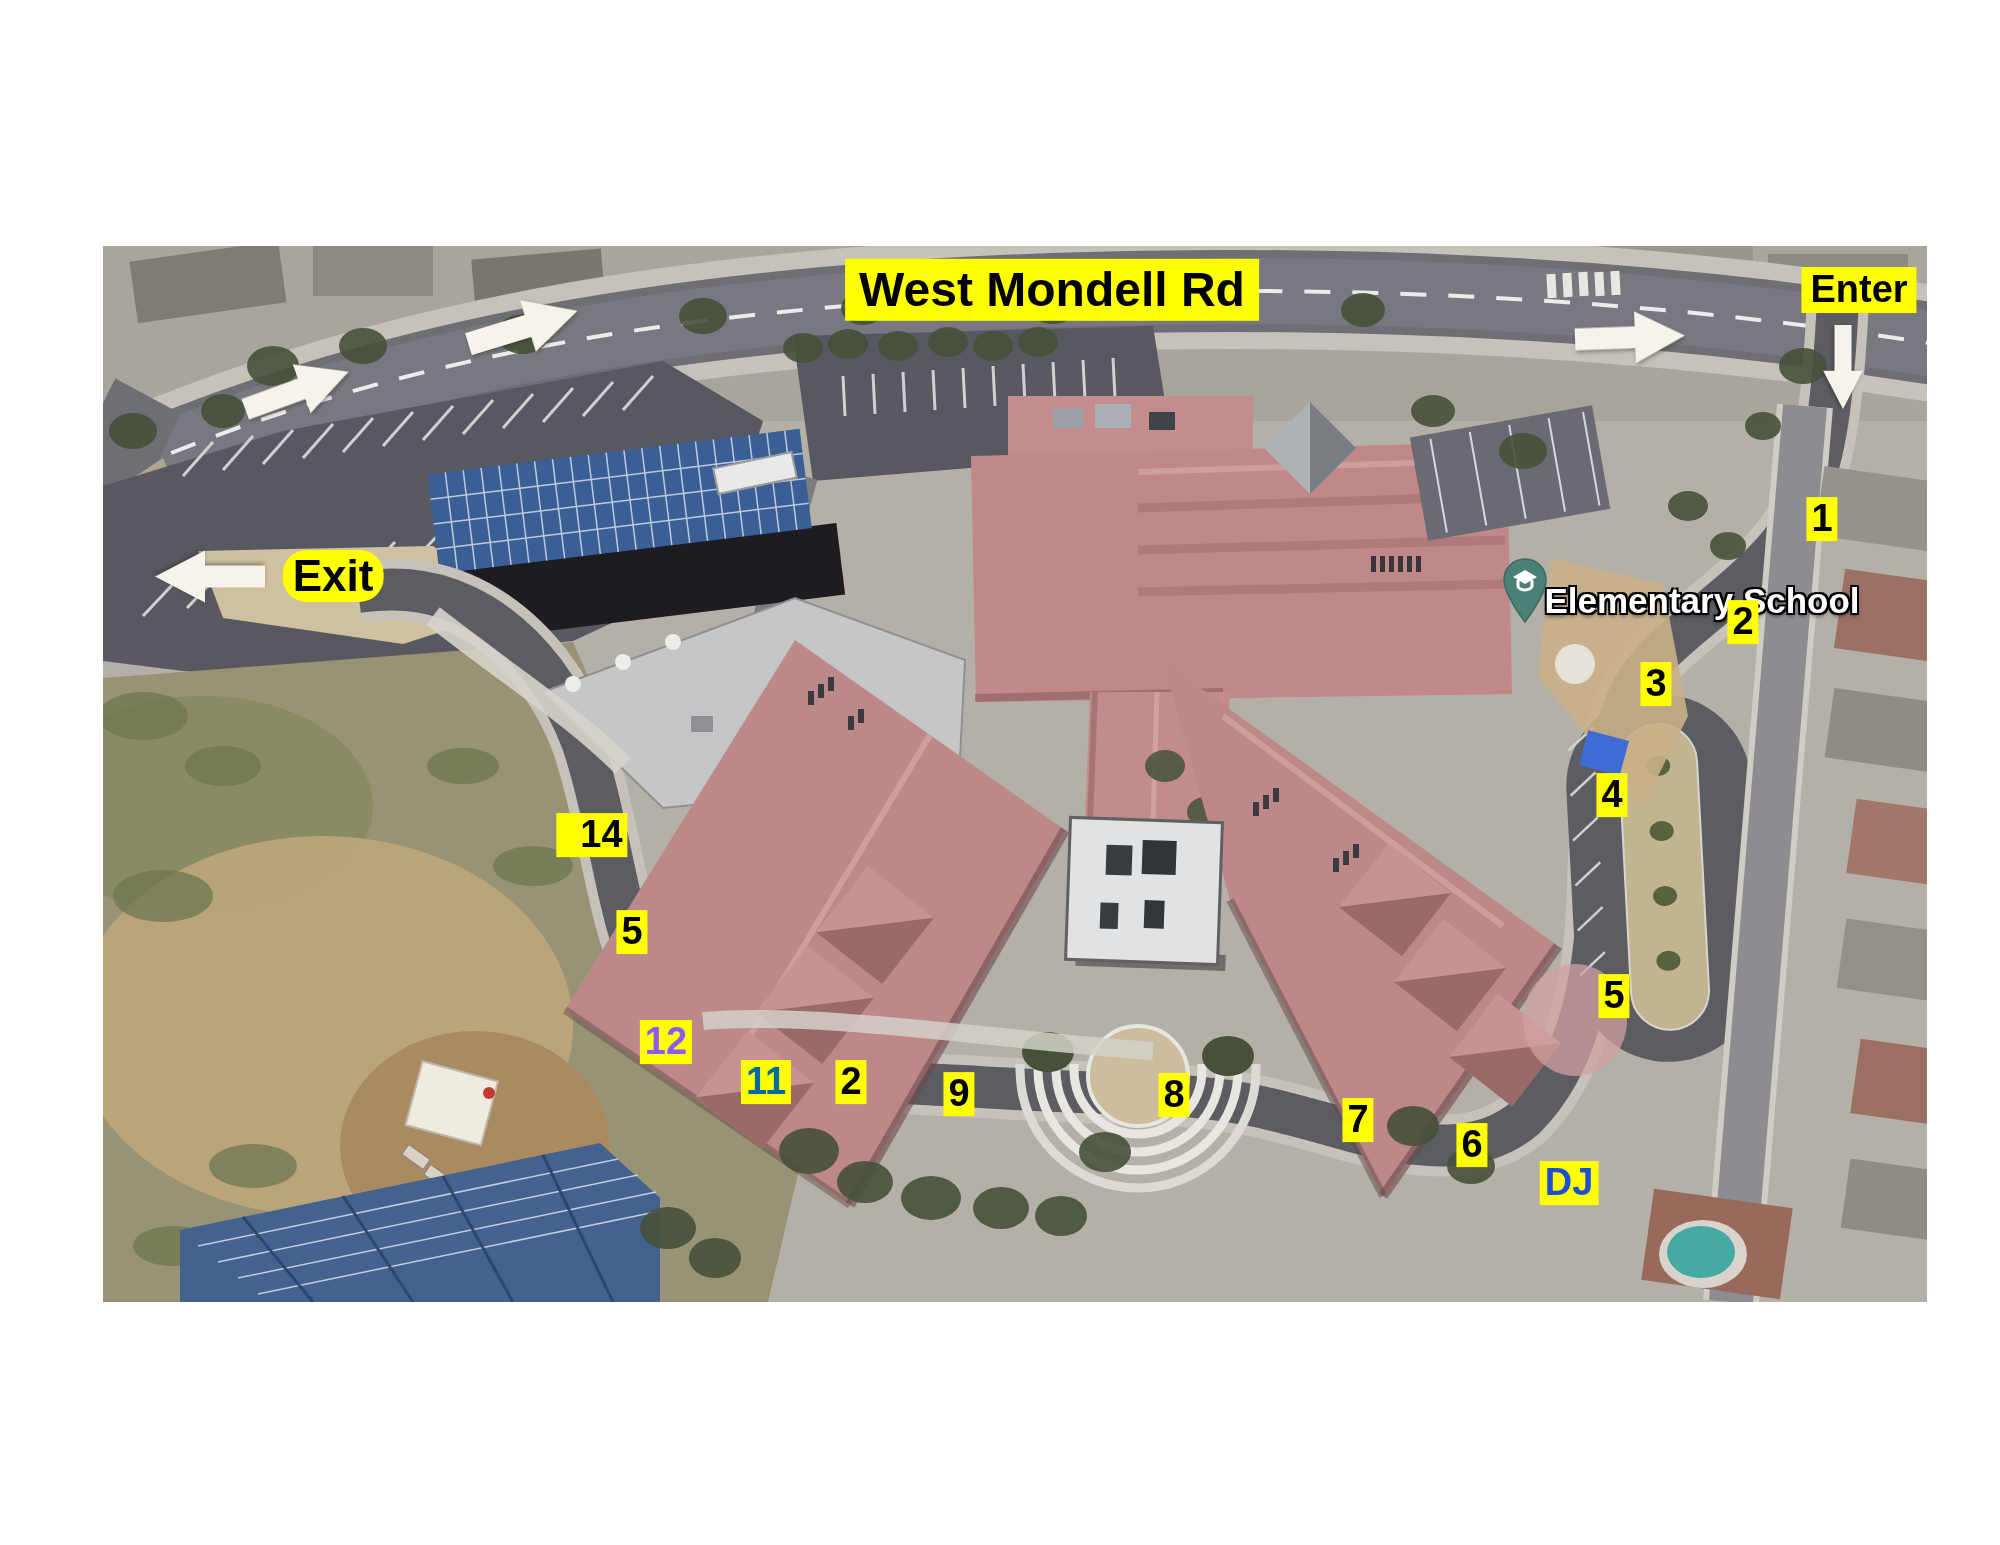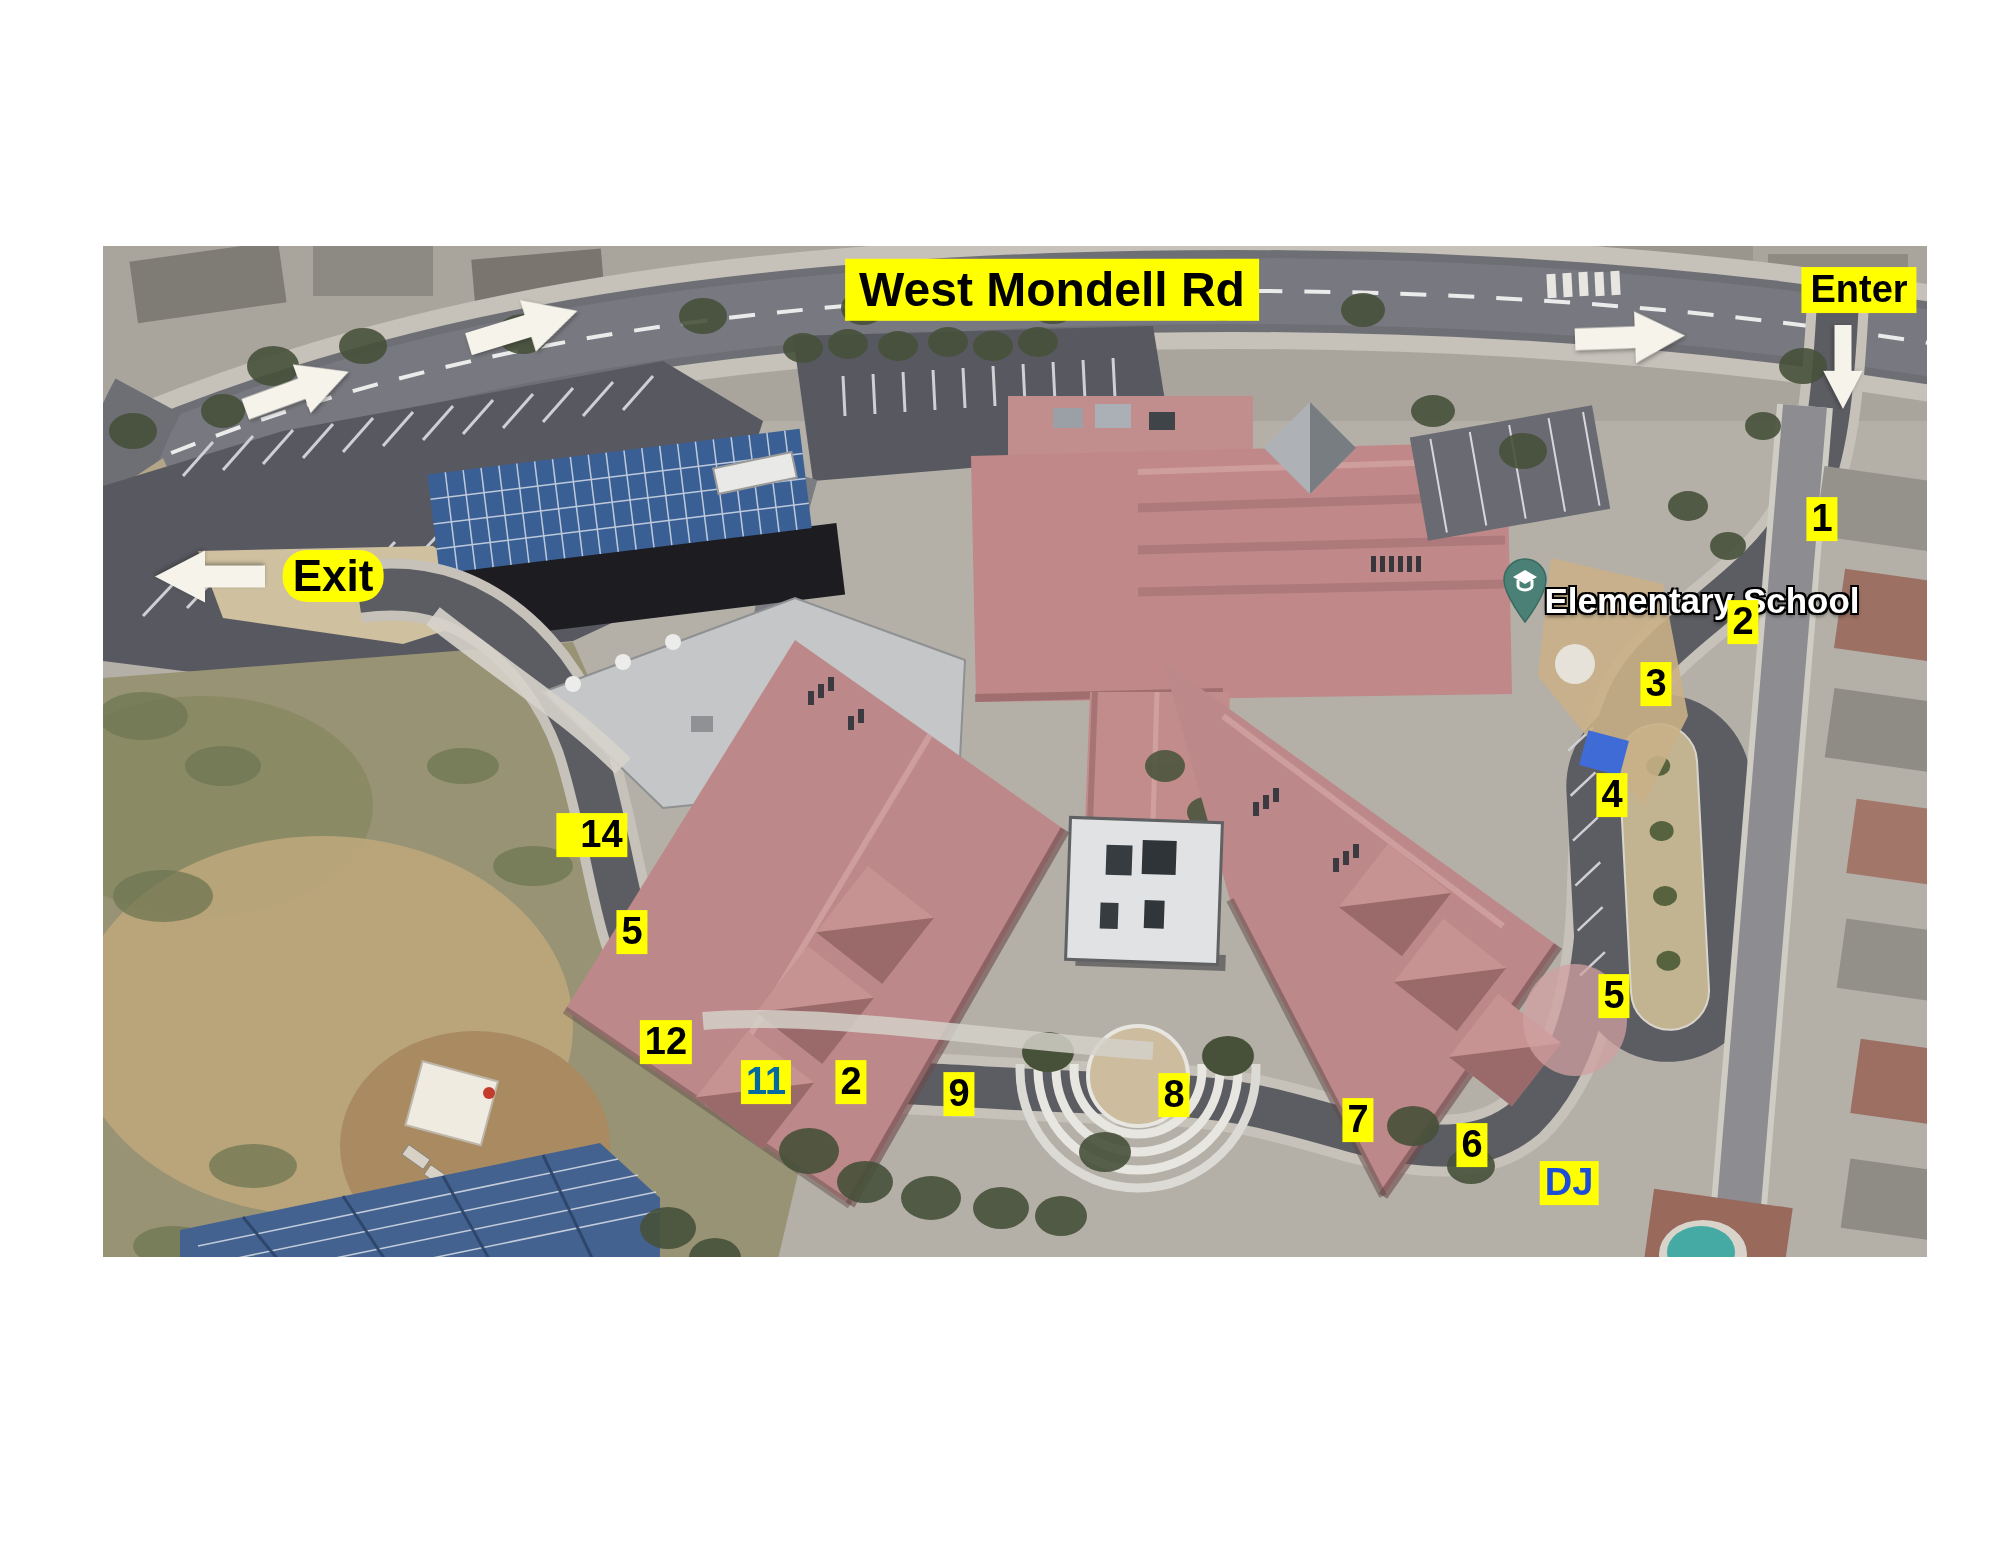--- a/index.html
+++ b/index.html
@@ -1,16 +1,16 @@
 <!DOCTYPE html>
 <html><head>
 <meta charset="utf-8">
 <style>
   html,body{margin:0;padding:0;background:#ffffff;}
-  .page{position:relative;width:2000px;height:1257px;background:#ffffff;overflow:hidden;
+  .page{position:relative;width:2000px;height:1545px;background:#ffffff;overflow:hidden;
         font-family:"Liberation Sans",sans-serif;}
   .map{position:absolute;left:103px;top:246px;width:1824px;height:1056px;background:#b7b3ab;overflow:hidden;}
   .map svg{display:block;width:100%;height:100%;}
   .annotations{position:absolute;left:0;top:0;width:2000px;height:1545px;pointer-events:none;}
   .hl{position:absolute;transform:translate(-50%,-50%);background:#ffff00;color:#000;
       font-weight:bold;white-space:nowrap;line-height:1.05;}
   .road-label{font-size:48px;padding:6px 14px;}
   .enter-label{font-size:38px;padding:3px 9px;}
   .exit-label{font-size:44px;padding:3px 10px;border-radius:24px;}
   .marker{position:absolute;transform:translate(-50%,-50%);background:#ffff00;color:#000;
@@ -433,21 +433,21 @@
         <span class="marker" style="left: 1743px; top: 622px; background: rgb(255, 255, 0); color: rgb(0, 0, 0);">2</span>
         <span class="marker" style="left: 1656px; top: 684px; background: rgb(255, 255, 0); color: rgb(0, 0, 0);">3</span>
         <span class="marker" style="left: 1612px; top: 795px; background: rgb(255, 255, 0); color: rgb(0, 0, 0);">4</span>
         <span class="marker" style="left: 1614px; top: 996px; background: rgb(255, 255, 0); color: rgb(0, 0, 0);">5</span>
         <span class="marker" style="left: 1472px; top: 1145px; background: rgb(255, 255, 0); color: rgb(0, 0, 0);">6</span>
         <span class="marker" style="left: 1358px; top: 1120px; background: rgb(255, 255, 0); color: rgb(0, 0, 0);">7</span>
         <span class="marker" style="left: 1174px; top: 1095px; background: rgb(255, 255, 0); color: rgb(0, 0, 0);">8</span>
         <span class="marker" style="left: 959px; top: 1094px; background: rgb(255, 255, 0); color: rgb(0, 0, 0);">9</span>
         <span class="marker" style="left: 851px; top: 1082px; background: rgb(255, 255, 0); color: rgb(0, 0, 0);">2</span>
         <span class="marker" style="left: 766px; top: 1082px; background: rgb(255, 255, 0); color: #0369a1;">11</span>
-        <span class="marker" style="left: 666px; top: 1042px; background: rgb(255, 255, 0); color: #000000;">12</span>
+        <span class="marker" style="left: 666px; top: 1042px; background: rgb(255, 255, 0); color: #8b5cf6;">12</span>
         <span class="marker" style="left: 632px; top: 932px; background: rgb(255, 255, 0); color: rgb(0, 0, 0);">5</span>
         <span class="marker" style="left: 592px; top: 835px; background: rgb(255, 255, 0); color: rgb(0, 0, 0); padding-left: 24px;">14</span>
         <span class="marker" style="left: 1569px; top: 1183px; background: rgb(255, 255, 0); color: #1d4ed8;">DJ</span>
       </div>
 
     <div id="arrows">
         <div class="arrow" style="left: 242px; top: 361.5px; width: 110px; height: 57px; transform: rotate(-20deg);">
           <svg width="110" height="57" viewBox="0 0 110 56">
             <polygon points="0,17 60,17 60,2 110,28 60,54 60,39 0,39" fill="#f6f3ea"></polygon>
           </svg>

